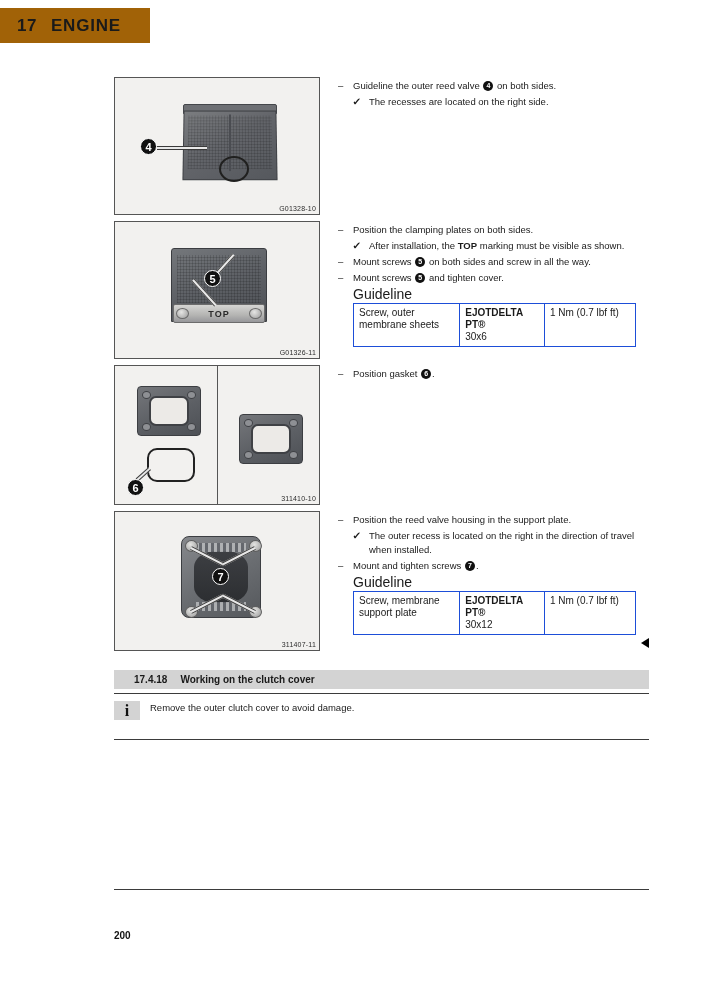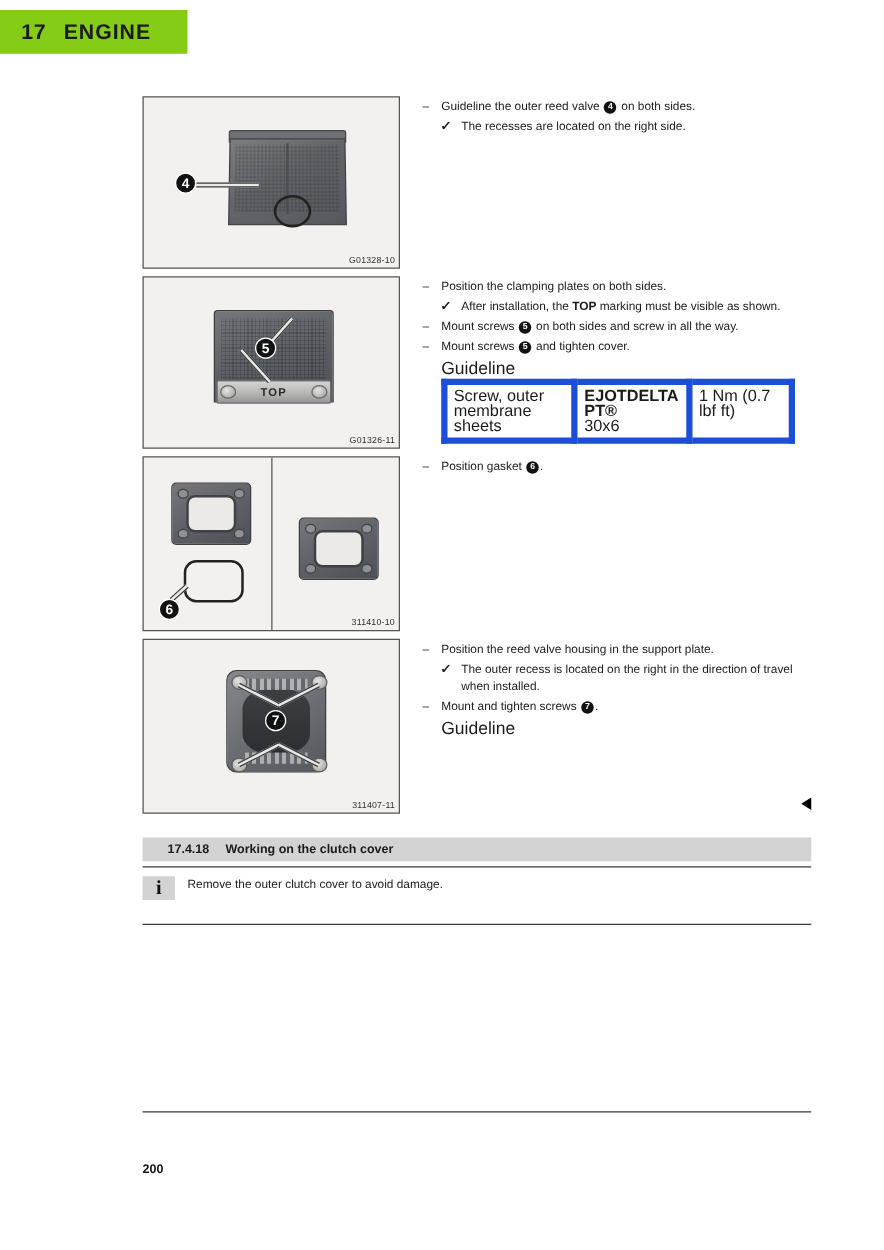--- a/index.html
+++ b/index.html
@@ -16,21 +16,21 @@
     overflow: hidden;
   }
 
   
   .page-header {
     position: absolute;
     left: 0;
     top: 8px;
     width: 150px;
     height: 35px;
-    background: #84cc16;
+    background: #a16207;
     display: flex;
     align-items: center;
     gap: 14px;
     padding-left: 17px;
     box-sizing: border-box;
   }
   .header-num {
     font-size: 17px;
     font-weight: bold;
     letter-spacing: 0.5px;
@@ -318,23 +318,23 @@
 
   
   table.spec {
     border-collapse: collapse;
     margin-left: 15px;
     margin-top: 2px;
     width: 283px;
     background: #fff;
   }
   table.spec td {
-    border: 5px solid #1d4ed8;
+    border: 1px solid #1d4ed8;
     padding: 3px 5px;
-    font-size: 13px;
+    font-size: 10px;
     line-height: 12px;
     vertical-align: top;
   }
   .col-a { width: 108px; }
   .col-b { width: 78px; }
   .col-c { width: 97px; }
 
   
   .end-marker {
     position: absolute;
@@ -556,20 +556,29 @@
       </div>
       <div class="result">
         <span class="check">✓</span>
         <span class="step-text">The outer recess is located on the right in the direction of travel when installed.</span>
       </div>
       <div class="step">
         <span class="dash">–</span>
         <span class="step-text"><span>Mount and tighten screws</span> <span class="inline-num">7</span><span>.</span></span>
       </div>
       <div class="guideline">Guideline</div>
+      <table class="spec">
+        <tbody>
+            <tr>
+          <td class="col-a">Screw, membrane support plate</td>
+          <td class="col-b"><span class="bold">EJOTDELTA PT®</span><br><span>30x12</span></td>
+          <td class="col-c">1 Nm (0.7 lbf ft)</td>
+        </tr>
+      </tbody>
+        </table>
       <div class="end-marker"></div>
     </div>
   </div>
 
 </div>
 
 <div class="section-bar">
   <span>17.4.18</span>
   <span>Working on the clutch cover</span>
 </div>

